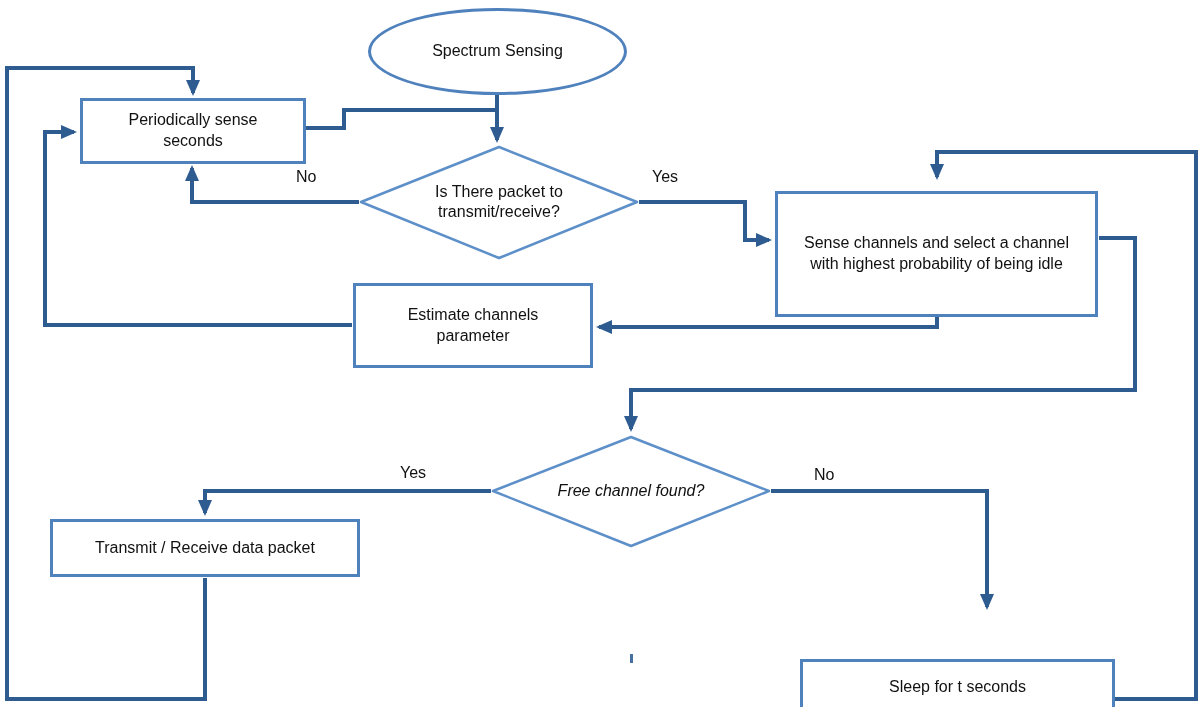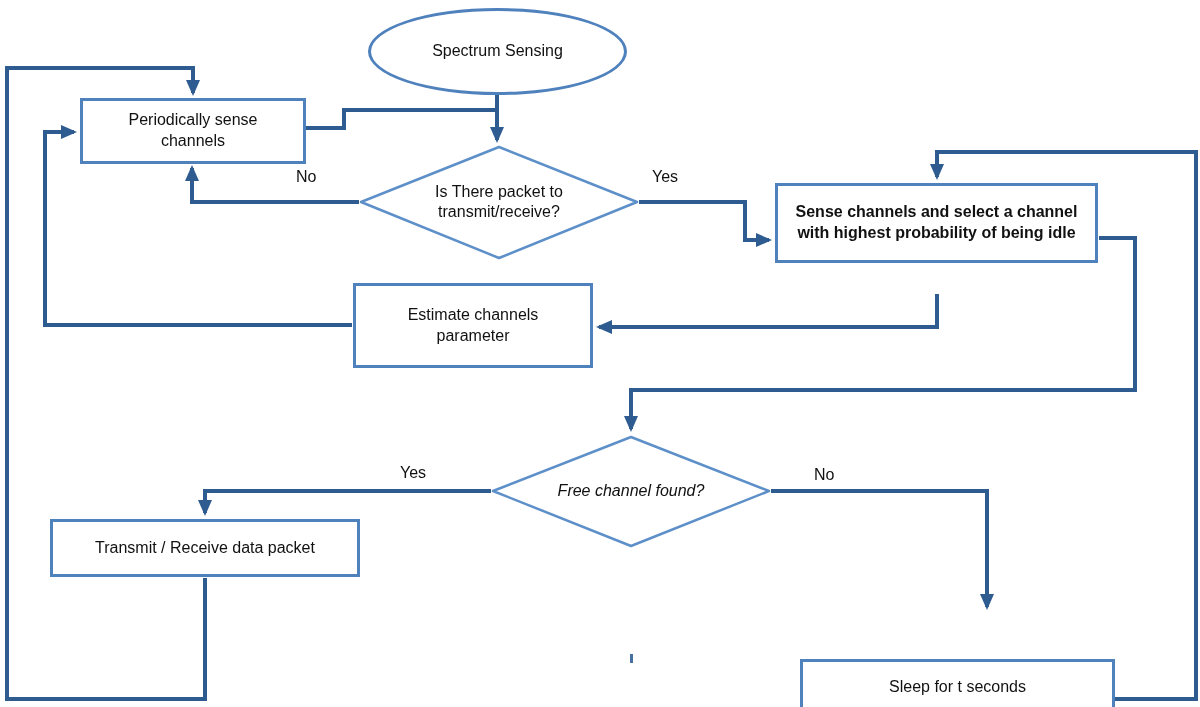--- a/index.html
+++ b/index.html
@@ -66,21 +66,21 @@
   .label-constrain-290 { max-width: 295px; }
   .artifact-tick {
     position: absolute;
     z-index: 2;
     width: 3px; height: 9px;
     background: #46709f;
   }
   
   #node-start        { left: 368px; top: 8px;   width: 259px; height: 87px; }
   #node-periodic     { left: 80px;  top: 98px;  width: 226px; height: 66px; }
-  #node-sense        { left: 775px; top: 183px; width: 323px; height: 80px; font-weight: bold; }
+  #node-sense        { left: 775px; top: 191px; width: 323px; height: 126px; }
   #node-estimate     { left: 353px; top: 283px; width: 240px; height: 85px; }
   #node-transmit     { left: 50px;  top: 519px; width: 310px; height: 58px; }
   #node-sleep        { left: 800px; top: 619px; width: 315px; height: 57px; margin-top: 40px; }
   #label-packet-dec  { left: 374px; top: 152px; width: 250px; height: 100px; }
   #label-free-dec    { left: 506px; top: 441px; width: 250px; height: 100px; font-style: italic; }
   #edge-label-packet-no  { left: 296px; top: 168px; width: 44px; }
   #edge-label-packet-yes { left: 652px; top: 168px; width: 52px; }
   #edge-label-free-yes   { left: 400px; top: 464px; width: 52px; }
   #edge-label-free-no    { left: 814px; top: 466px; width: 44px; }
   #artifact-tick         { left: 630px; top: 654px; }
@@ -121,21 +121,21 @@
 
     <polygon class="decision" points="499,147 637,202 499,258 361,202"></polygon>
     <polygon class="decision" points="631,437 769,491 631,546 493,491"></polygon>
   </svg>
 
   <div class="node terminator" id="node-start">
     <span>Spectrum Sensing</span>
   </div>
 
   <div class="node process" id="node-periodic">
-    <span class="label-constrain-170">Periodically sense channels</span>
+    <span class="label-constrain-170">Periodically sense seconds</span>
   </div>
 
   <div class="node process" id="node-sense">
     <span class="label-constrain-290">Sense channels and select a channel with highest probability of being idle</span>
   </div>
 
   <div class="node process" id="node-transmit">
     <span>Transmit / Receive data packet</span>
   </div>
 

